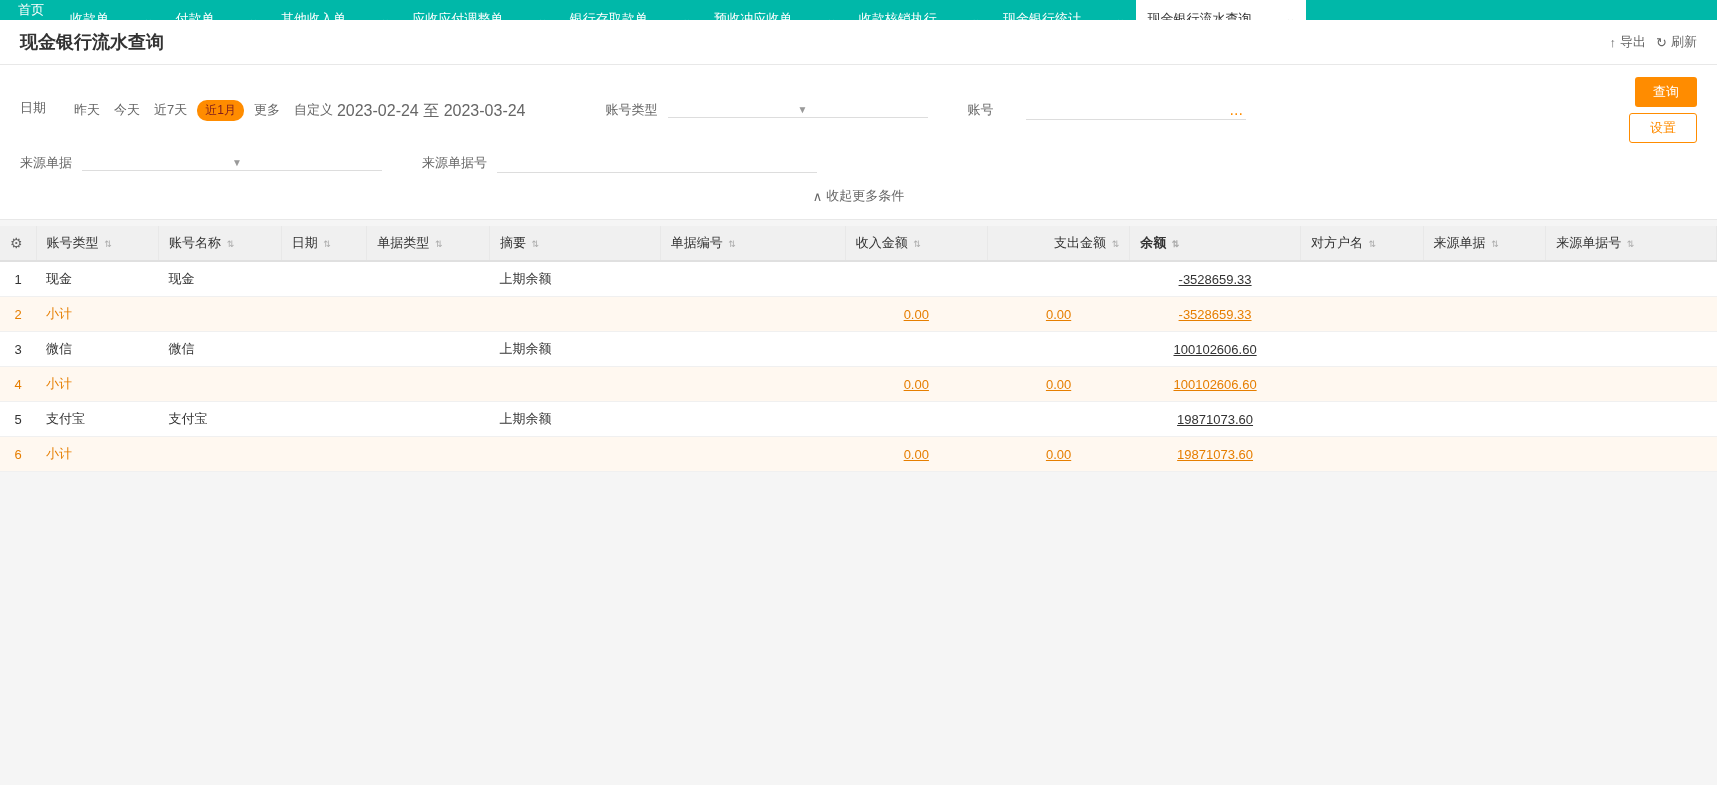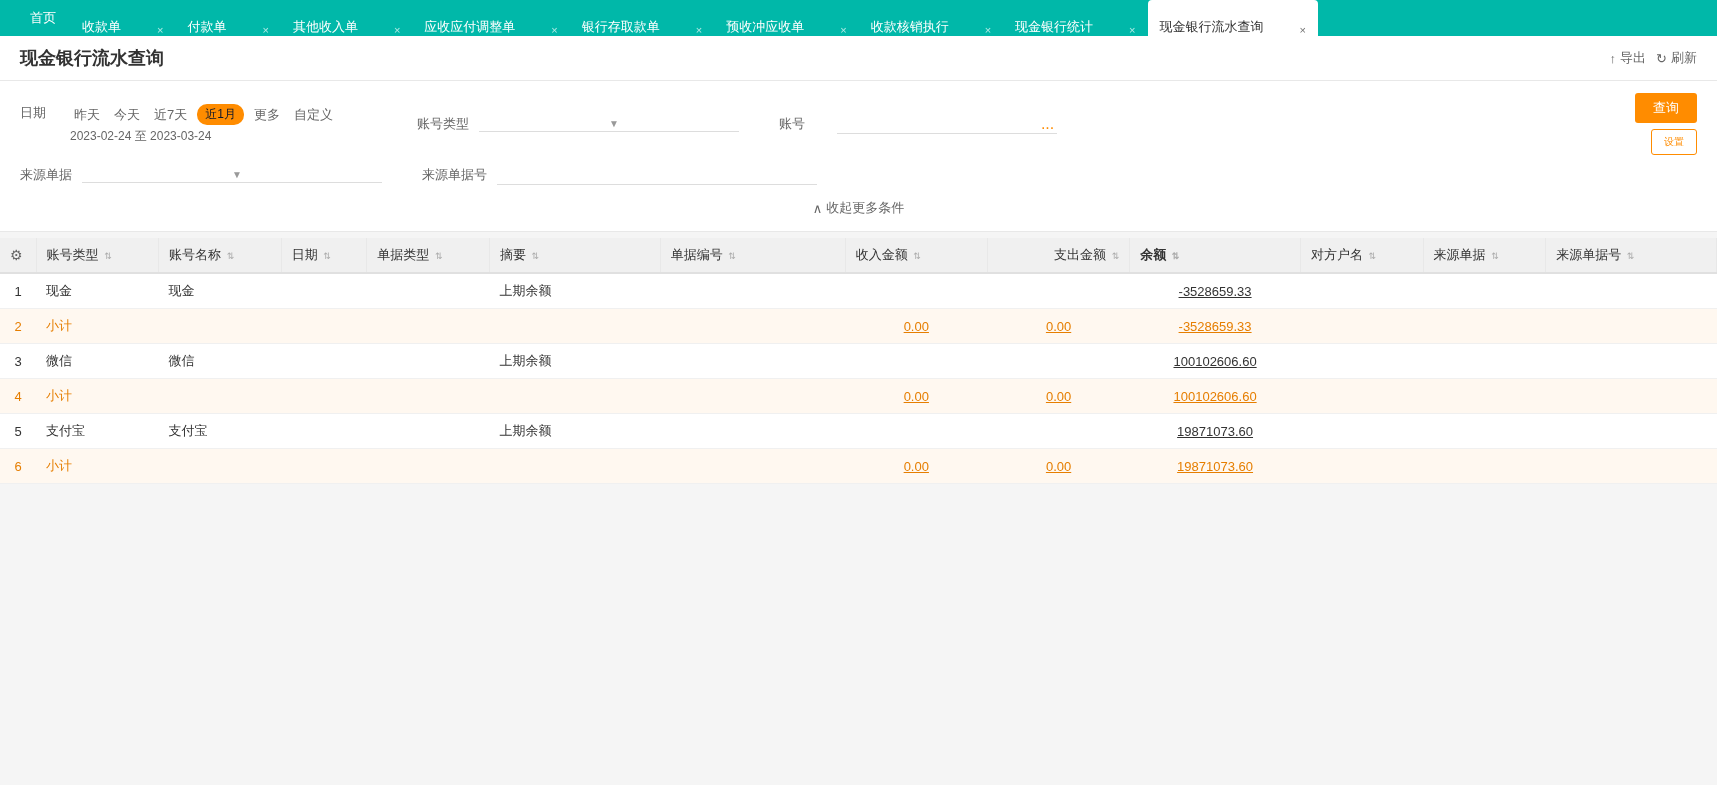--- a/index.html
+++ b/index.html
@@ -3,22 +3,22 @@
   <meta charset="utf-8">
   <style>
     * { box-sizing: border-box; margin: 0; padding: 0; font-family: 'Microsoft YaHei', Arial, sans-serif; font-size: 13px; }
     body { background: #f5f5f5; }
 
     
     .top-nav {
       background: #00b8a9;
       display: flex;
       align-items: center;
-      height: 36px;
-      padding: 0 16px;
+      height: 20px;
+      padding: 0 4px;
       overflow: hidden;
     }
     .nav-item {
       color: #fff;
       padding: 0 12px;
       height: 36px;
       display: flex;
       align-items: flex-end;
       cursor: pointer;
       white-space: nowrap;
@@ -92,33 +92,32 @@
       gap: 6px;
     }
     .date-btn {
       color: #666;
       cursor: pointer;
       font-size: 13px;
       padding: 2px 4px;
     }
     .date-btn.active {
       background: #ff8c00;
-      color: #0f172a;
+      color: #7f1d1d;
       border-radius: 10px;
       padding: 2px 8px;
       font-size: 12px;
     }
     .date-range-text {
       color: #666;
-      font-size: 12px;
+      font-size: 16px;
       margin-top: 2px;
     }
     .filter-section-date {
       display: flex;
-      flex-direction: column;
     }
     .select-with-arrow {
       display: flex;
       align-items: center;
       border-bottom: 1px solid #ddd;
       padding: 2px 4px;
       min-width: 180px;
       cursor: pointer;
     }
     .select-with-arrow span { flex: 1; color: #999; }
@@ -143,24 +142,24 @@
       border: none;
       padding: 6px 18px;
       border-radius: 3px;
       cursor: pointer;
       font-size: 13px;
     }
     .btn-settings {
       background: #fff;
       color: #ff8c00;
       border: 1px solid #ff8c00;
-      padding: 5px 12px;
+      padding: 5px 20px;
       border-radius: 3px;
       cursor: pointer;
-      font-size: 10px;
+      font-size: 13px;
     }
     .collapse-bar {
       text-align: center;
       color: #666;
       font-size: 12px;
       cursor: pointer;
       padding: 4px;
       display: flex;
       align-items: center;
       justify-content: center;

